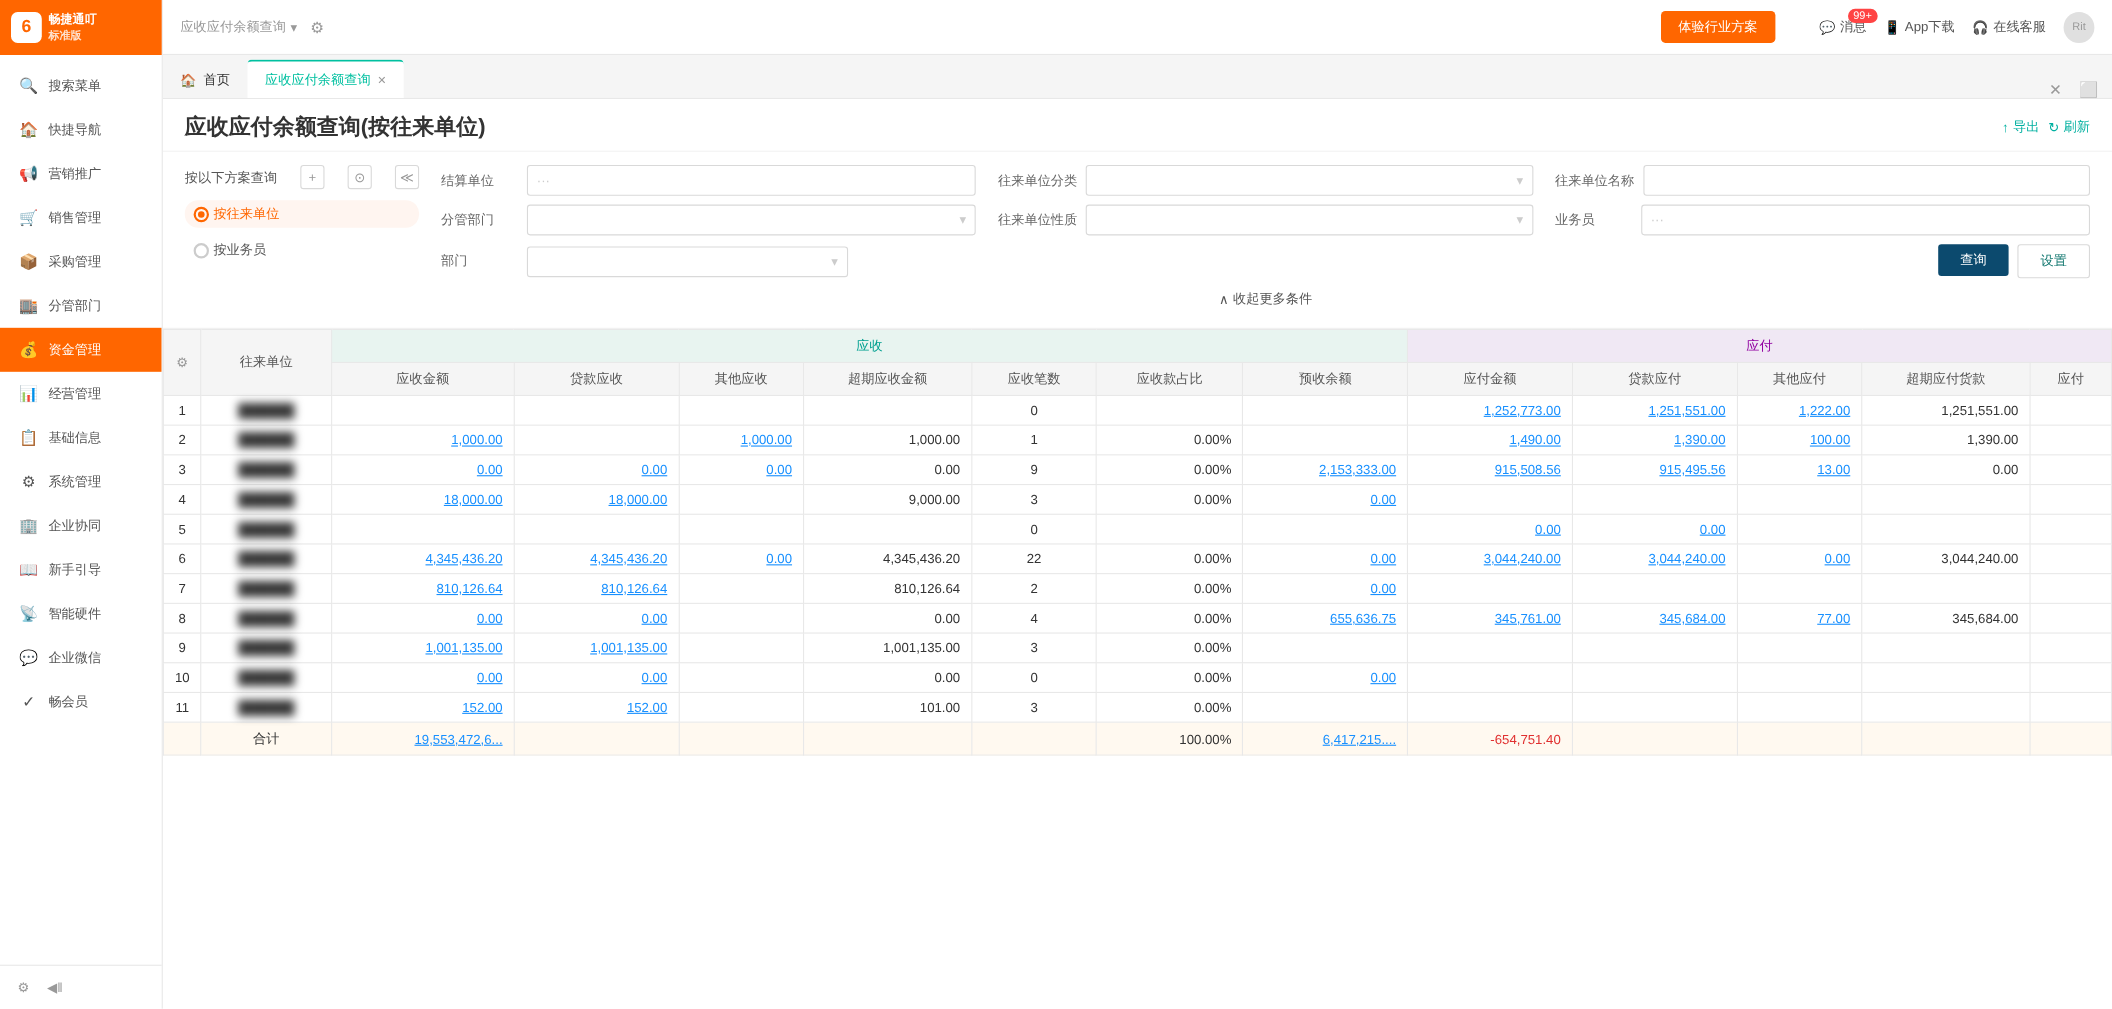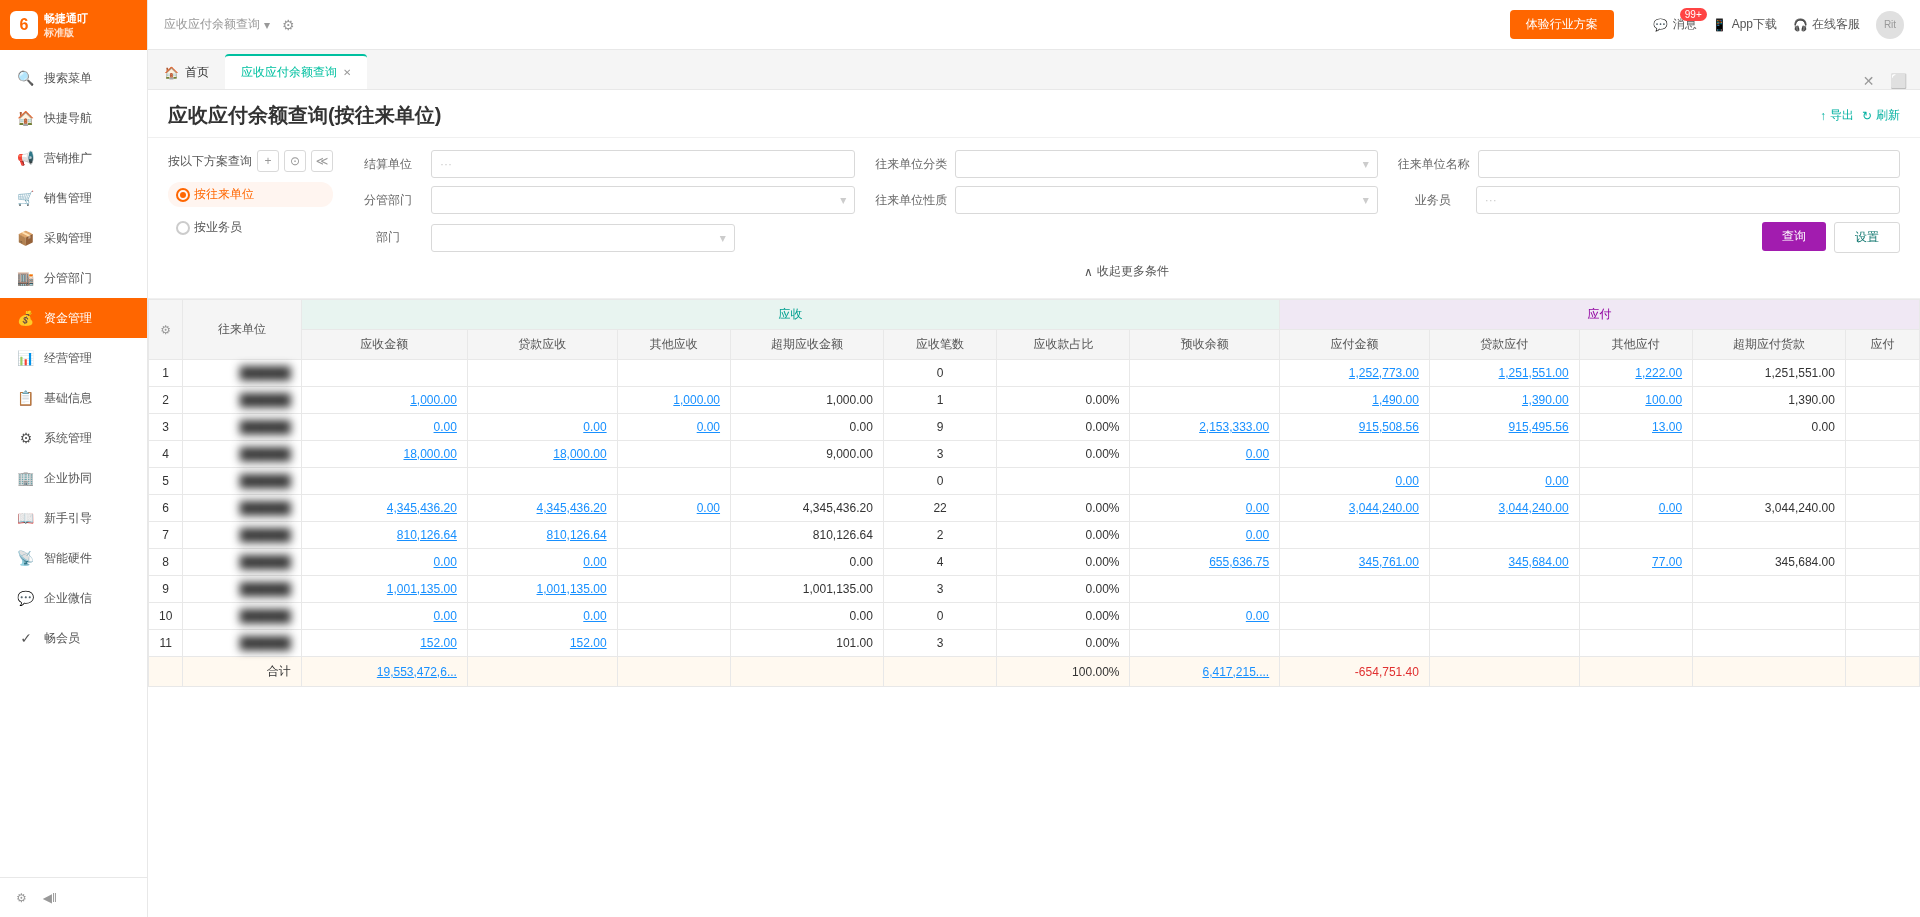--- a/index.html
+++ b/index.html
@@ -98,72 +98,72 @@
       display: flex; align-items: center; gap: 4px;
       border: none; background: none; cursor: pointer;
       color: #00b0a0; font-size: 12px;
     }
 
     
     .filter-section {
       background: #fff; padding: 12px 20px;
       border-bottom: 1px solid #f0f0f0;
     }
-    .filter-nav { display: flex; align-items: center; gap: 5px; margin-bottom: 10px; }
+    .filter-nav { display: flex; align-items: center; gap: 21px; margin-bottom: 10px; }
     .filter-nav-title { color: #555; font-size: 12px; }
     .filter-nav-add, .filter-nav-settings, .filter-nav-expand {
       width: 22px; height: 22px; border: 1px solid #d9d9d9; border-radius: 3px;
       display: flex; align-items: center; justify-content: center;
       cursor: pointer; color: #999; font-size: 12px;
     }
     .filter-options { display: flex; gap: 8px; }
     .filter-option {
       display: flex; align-items: center; gap: 4px; padding: 4px 8px;
       border-radius: 12px; cursor: pointer; font-size: 12px; color: #555;
     }
     .filter-option.active { background: #fff5f0; color: #ff6600; }
     .filter-option .radio-dot {
       width: 14px; height: 14px; border-radius: 50%; border: 2px solid #ccc;
       display: flex; align-items: center; justify-content: center;
     }
     .filter-option.active .radio-dot { border-color: #ff6600; }
     .filter-option.active .radio-dot::after { content: ''; width: 6px; height: 6px; border-radius: 50%; background: #ff6600; display: block; }
     .filter-row { display: flex; align-items: center; gap: 8px; }
-    .filter-label { color: #666; font-size: 12px; white-space: nowrap; min-width: 70px; text-align: center; }
+    .filter-label { color: #666; font-size: 12px; white-space: nowrap; min-width: 70px; }
     .filter-input {
       flex: 1; height: 28px; border: 1px solid #d9d9d9; border-radius: 3px;
       padding: 0 8px; font-size: 12px; outline: none; display: flex; align-items: center; justify-content: space-between;
       background: #fff; cursor: pointer;
     }
     .filter-input .chevron { color: #ccc; }
     .collapse-more {
       text-align: center; padding: 6px; color: #555; cursor: pointer;
       font-size: 12px; display: flex; align-items: center; justify-content: center; gap: 4px;
     }
     .query-btn {
-      background: #a21caf; color: #fff; border: none; border-radius: 3px;
+      background: #0c4a6e; color: #fff; border: none; border-radius: 3px;
       padding: 6px 20px; font-size: 12px; cursor: pointer;
     }
     .settings-btn {
       background: #fff; color: #0f766e; border: 1px solid #d9d9d9; border-radius: 3px;
       padding: 6px 20px; font-size: 12px; cursor: pointer;
     }
 
     
     .table-section { flex: 1; overflow: auto; padding: 0 0; }
     .data-table { width: 100%; border-collapse: collapse; font-size: 12px; }
     .data-table th {
       background: #f5f5f5; border: 1px solid #e8e8e8; padding: 6px 10px;
       color: #555; font-weight: 500; text-align: center; white-space: nowrap;
     }
     .data-table td {
       border: 1px solid #e8e8e8; padding: 6px 10px;
       color: #333; text-align: right; white-space: nowrap;
     }
-    .data-table td.text-left { text-align: right; }
+    .data-table td.text-left { text-align: center; }
     .data-table td.center { text-align: center; }
     .data-table .link { color: #1890ff; text-decoration: underline; cursor: pointer; }
     .data-table .total-row td { background: #fff9f0; font-weight: 500; }
     .col-settings { width: 30px; text-align: center; }
     .settings-cell { display: flex; align-items: center; justify-content: center; cursor: pointer; color: #999; }
     .th-group { text-align: center; }
     .blurred { filter: blur(4px); user-select: none; }
 
     
     ::-webkit-scrollbar { width: 6px; height: 6px; }

